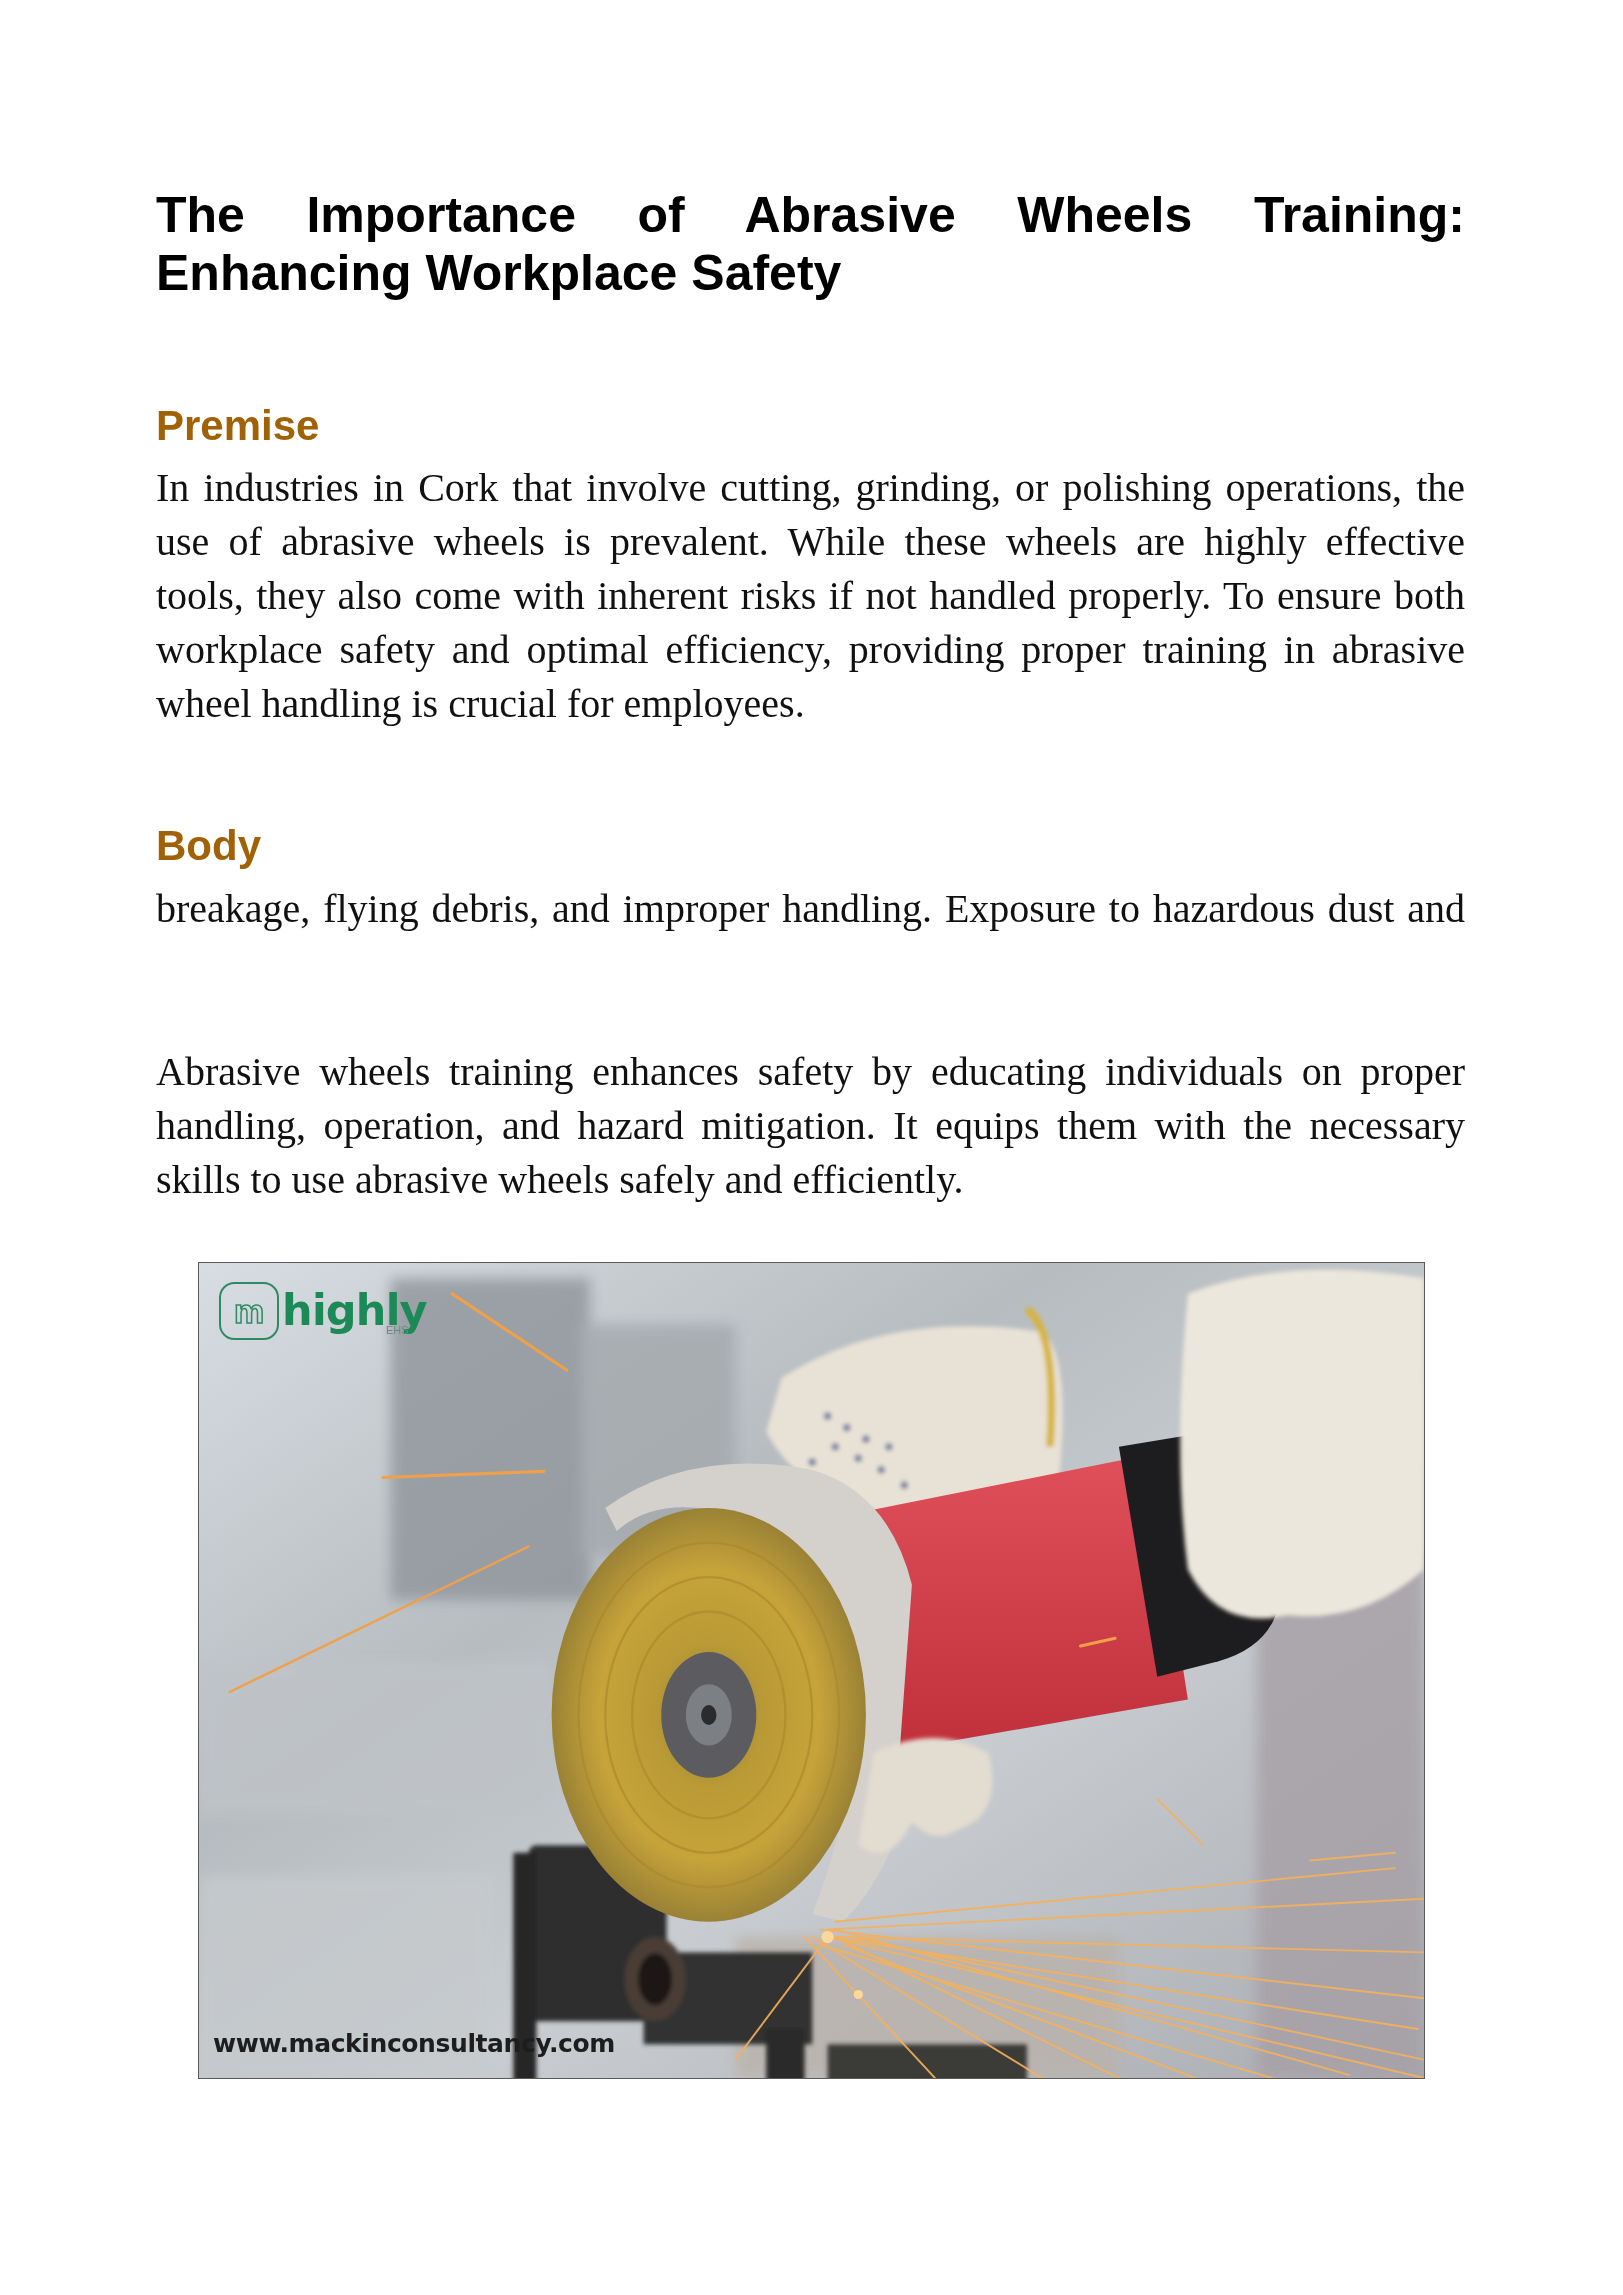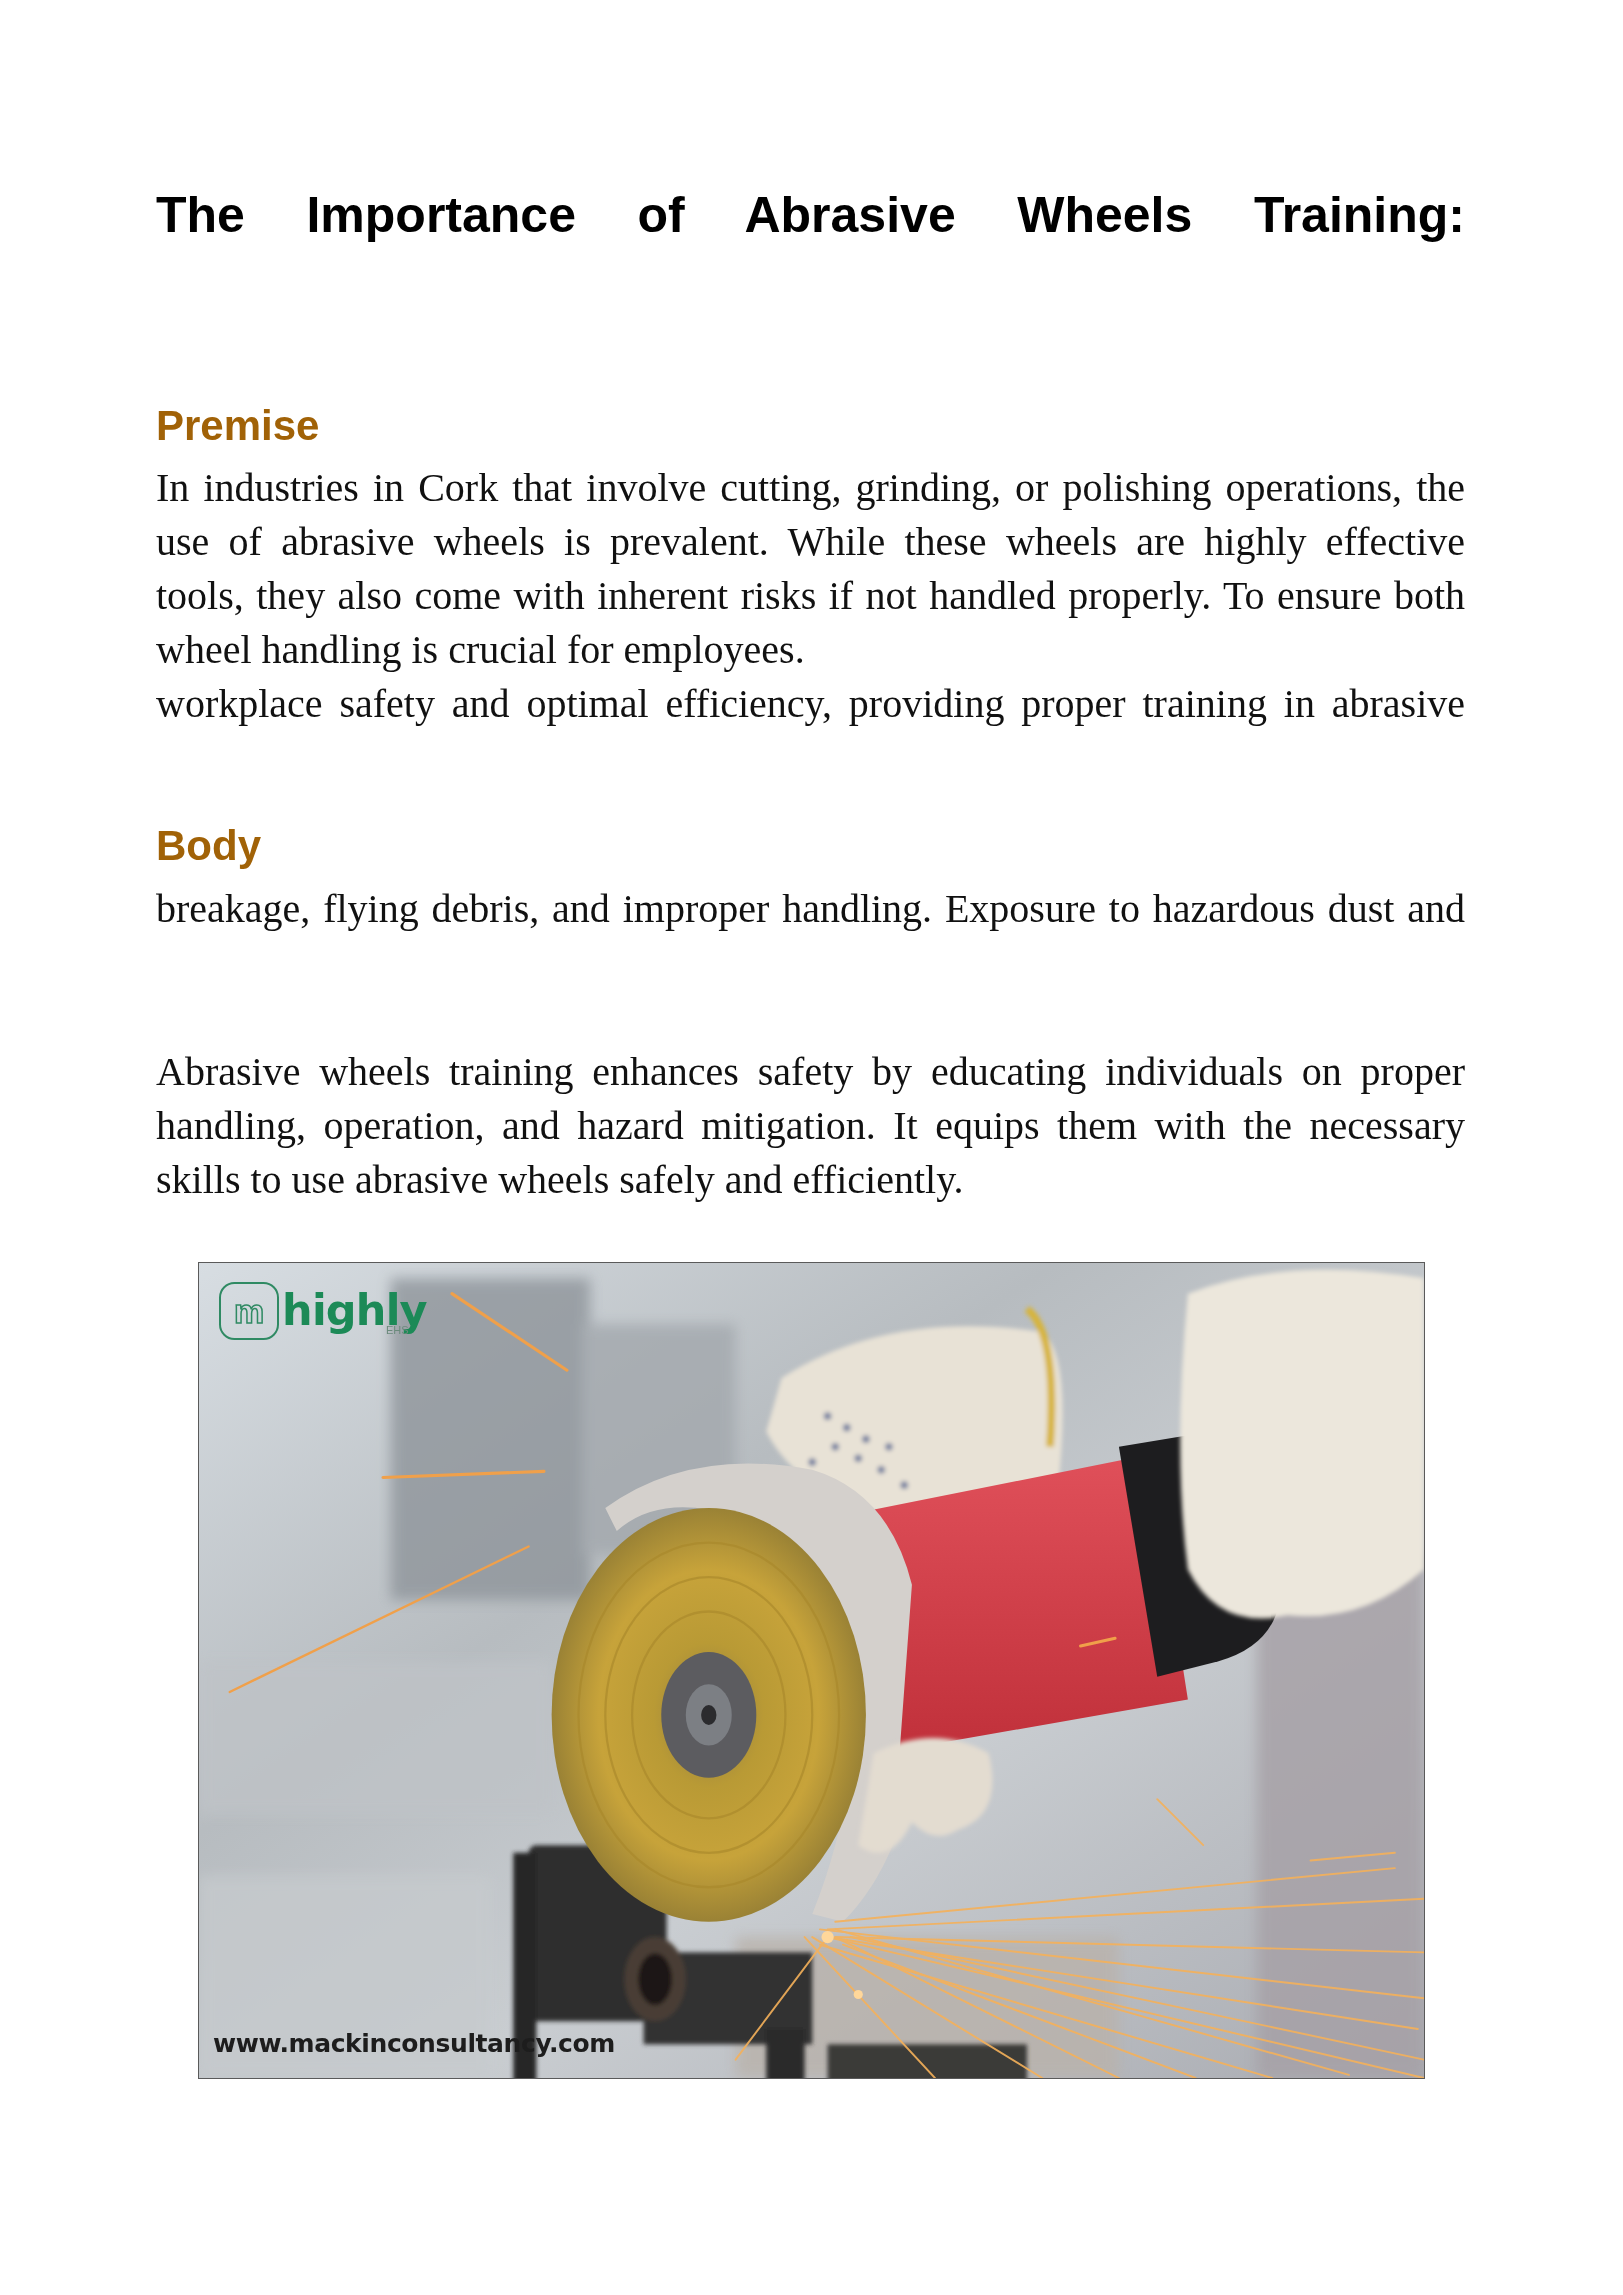--- a/index.html
+++ b/index.html
@@ -52,29 +52,30 @@
     font-weight: bold; font-size: 25px; color: #1d1d1d; letter-spacing: -0.4px;
   }
 </style>
 </head>
 <body>
 
 <div class="page">
 
   <h1 class="title">
     <span class="line1">The Importance of Abrasive Wheels Training:</span>
+    <span class="line2">Enhancing Workplace Safety</span>
   </h1>
 
   <h2 class="h2" style="top:401px;">Premise</h2>
   <p class="para" style="top:461px;">
     <span class="ln">In industries in Cork that involve cutting, grinding, or polishing operations, the</span>
     <span class="ln">use of abrasive wheels is prevalent. While these wheels are highly effective</span>
     <span class="ln">tools, they also come with inherent risks if not handled properly. To ensure both</span>
+    <span class="ln">workplace safety and optimal efficiency, providing proper training in abrasive</span>
     <span class="ln last">wheel handling is crucial for employees.</span>
-    <span class="ln">workplace safety and optimal efficiency, providing proper training in abrasive</span>
   </p>
 
   <h2 class="h2" style="top:821px;">Body</h2>
   <p class="para" style="top:882px;">
     <span class="ln">breakage, flying debris, and improper handling. Exposure to hazardous dust and</span>
   </p>
   <p class="para" style="top:1045px;">
     <span class="ln">Abrasive wheels training enhances safety by educating individuals on proper</span>
     <span class="ln">handling, operation, and hazard mitigation. It equips them with the necessary</span>
     <span class="ln last">skills to use abrasive wheels safely and efficiently.</span>

